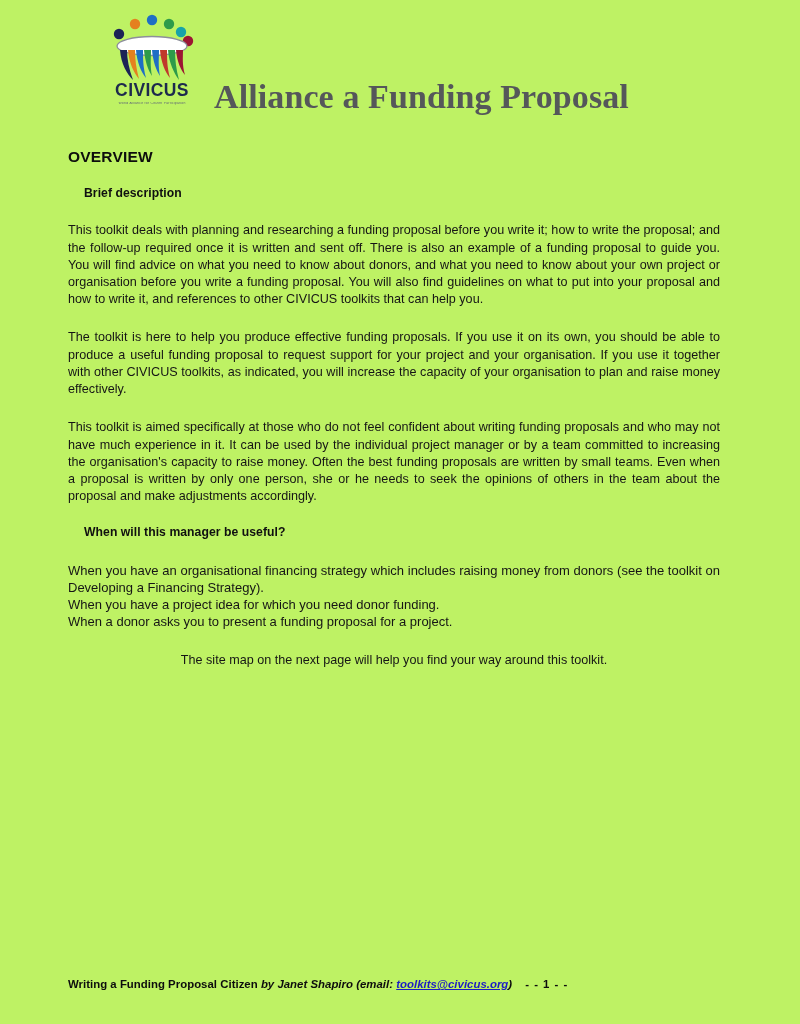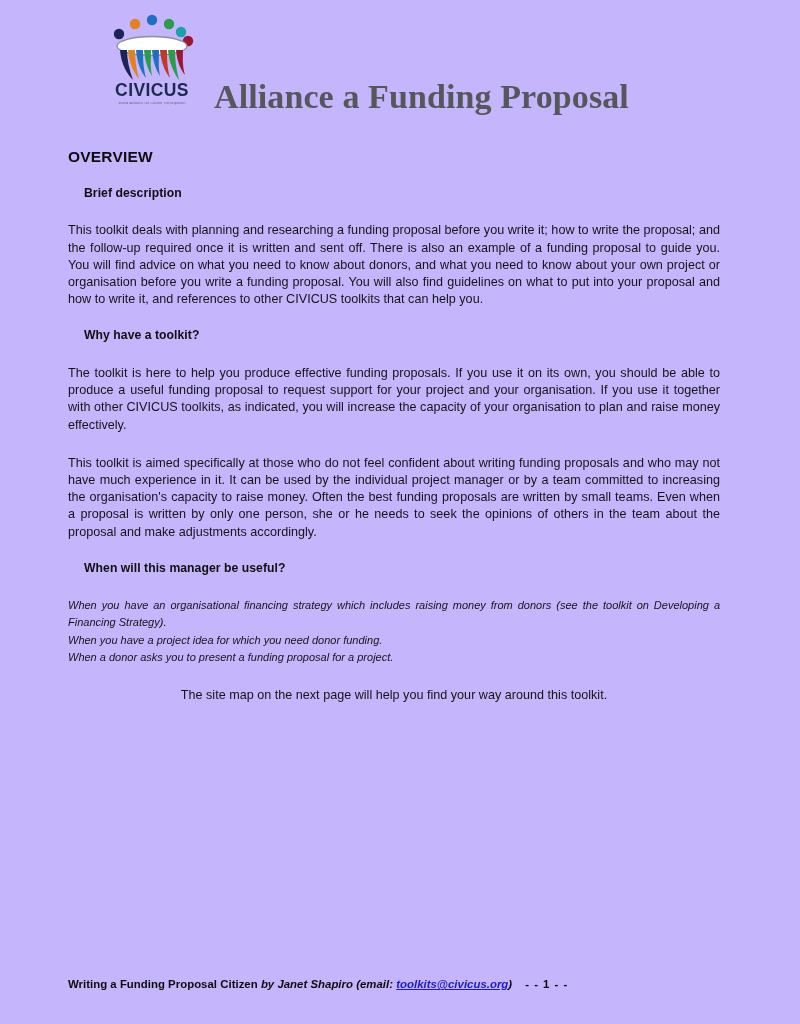--- a/index.html
+++ b/index.html
@@ -12,21 +12,21 @@
     height: 1024px;
     position: relative;
     font-family: "Liberation Sans", sans-serif;
     color: #111111;
     overflow: hidden;
   }
 
   .page {
     position: absolute;
     inset: 0;
-    background: #c4b5fd;
+    background: #bef264;
     padding: 0;
   }
 
   
   .header {
     position: absolute;
     top: 6px;
     left: 104px;
     right: 60px;
     height: 112px;
@@ -126,25 +126,24 @@
 
   p.body-text.ragged {
     text-align: center;
   }
 
   .gap-before {
     margin-top: 27px;
   }
 
   .usefulness-list {
-    font-size: 11px;
+    font-size: 13px;
     line-height: 17.2px;
     margin: 0 0 21px 0;
     color: #151515;
-    font-style: italic;
   }
 
   .usefulness-list .just {
     text-align: justify;
   }
 
   .usefulness-list .line {
     text-align: left;
   }
 
@@ -223,21 +222,20 @@
   </div>
 
   <div class="content">
 
     <h1 class="section-title">OVERVIEW</h1>
 
     <h2 class="sub-title">Brief description</h2>
 
     <p class="body-text">This toolkit deals with planning and researching a funding proposal before you write it; how to write the proposal; and the follow-up required once it is written and sent off. There is also an example of a funding proposal to guide you. You will find advice on what you need to know about donors, and what you need to know about your own project or organisation before you write a funding proposal. You will also find guidelines on what to put into your proposal and how to write it, and references to other CIVICUS toolkits that can help you.</p>
 
-    <h2 class="sub-title gap-before">Why have a toolkit?</h2>
 
     <p class="body-text">The toolkit is here to help you produce effective funding proposals. If you use it on its own, you should be able to produce a useful funding proposal to request support for your project and your organisation. If you use it together with other CIVICUS toolkits, as indicated, you will increase the capacity of your organisation to plan and raise money effectively.</p>
 
 
     <p class="body-text">This toolkit is aimed specifically at those who do not feel confident about writing funding proposals and who may not have much experience in it. It can be used by the individual project manager or by a team committed to increasing the organisation's capacity to raise money. Often the best funding proposals are written by small teams. Even when a proposal is written by only one person, she or he needs to seek the opinions of others in the team about the proposal and make adjustments accordingly.</p>
 
     <h2 class="sub-title gap-before">When will this manager be useful?</h2>
 
     <div class="usefulness-list">
       <div class="just">When you have an organisational financing strategy which includes raising money from donors (see the toolkit on Developing a Financing Strategy).</div>

